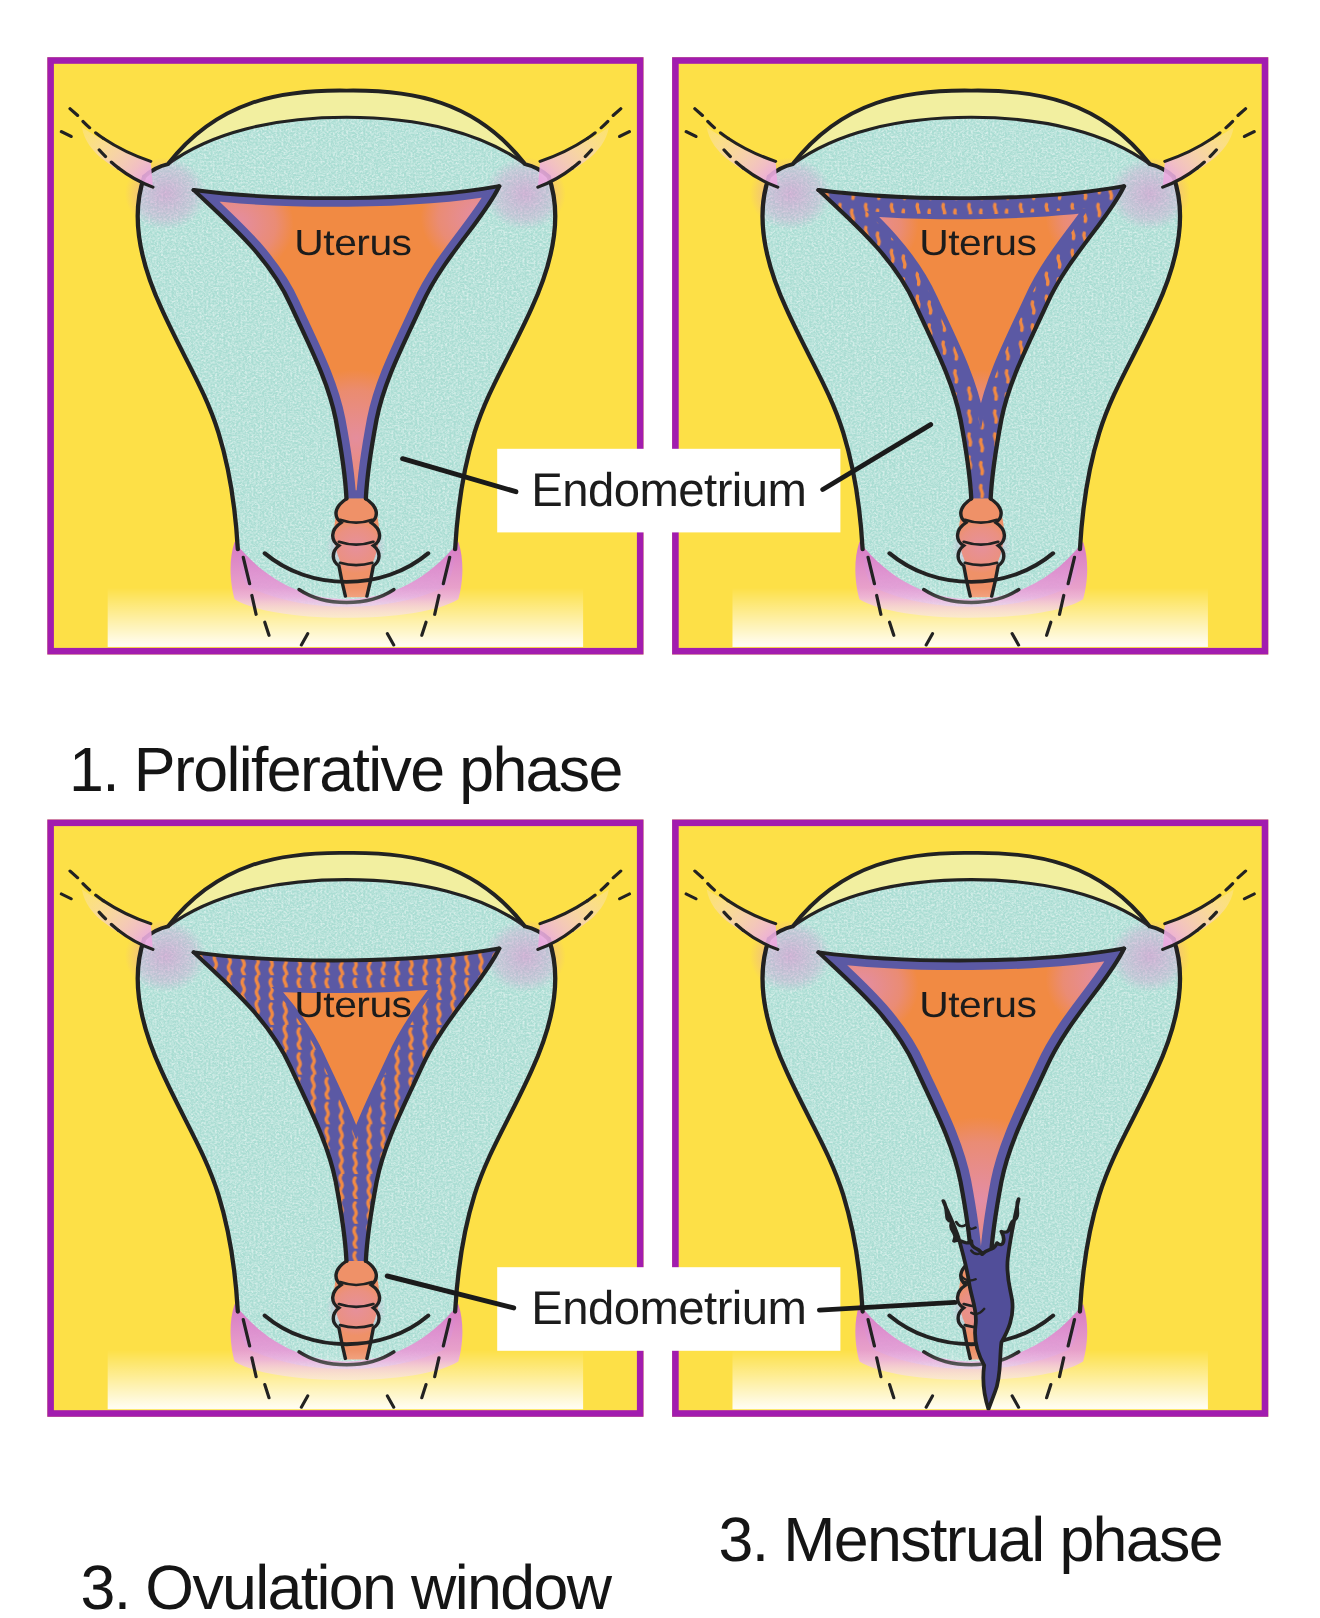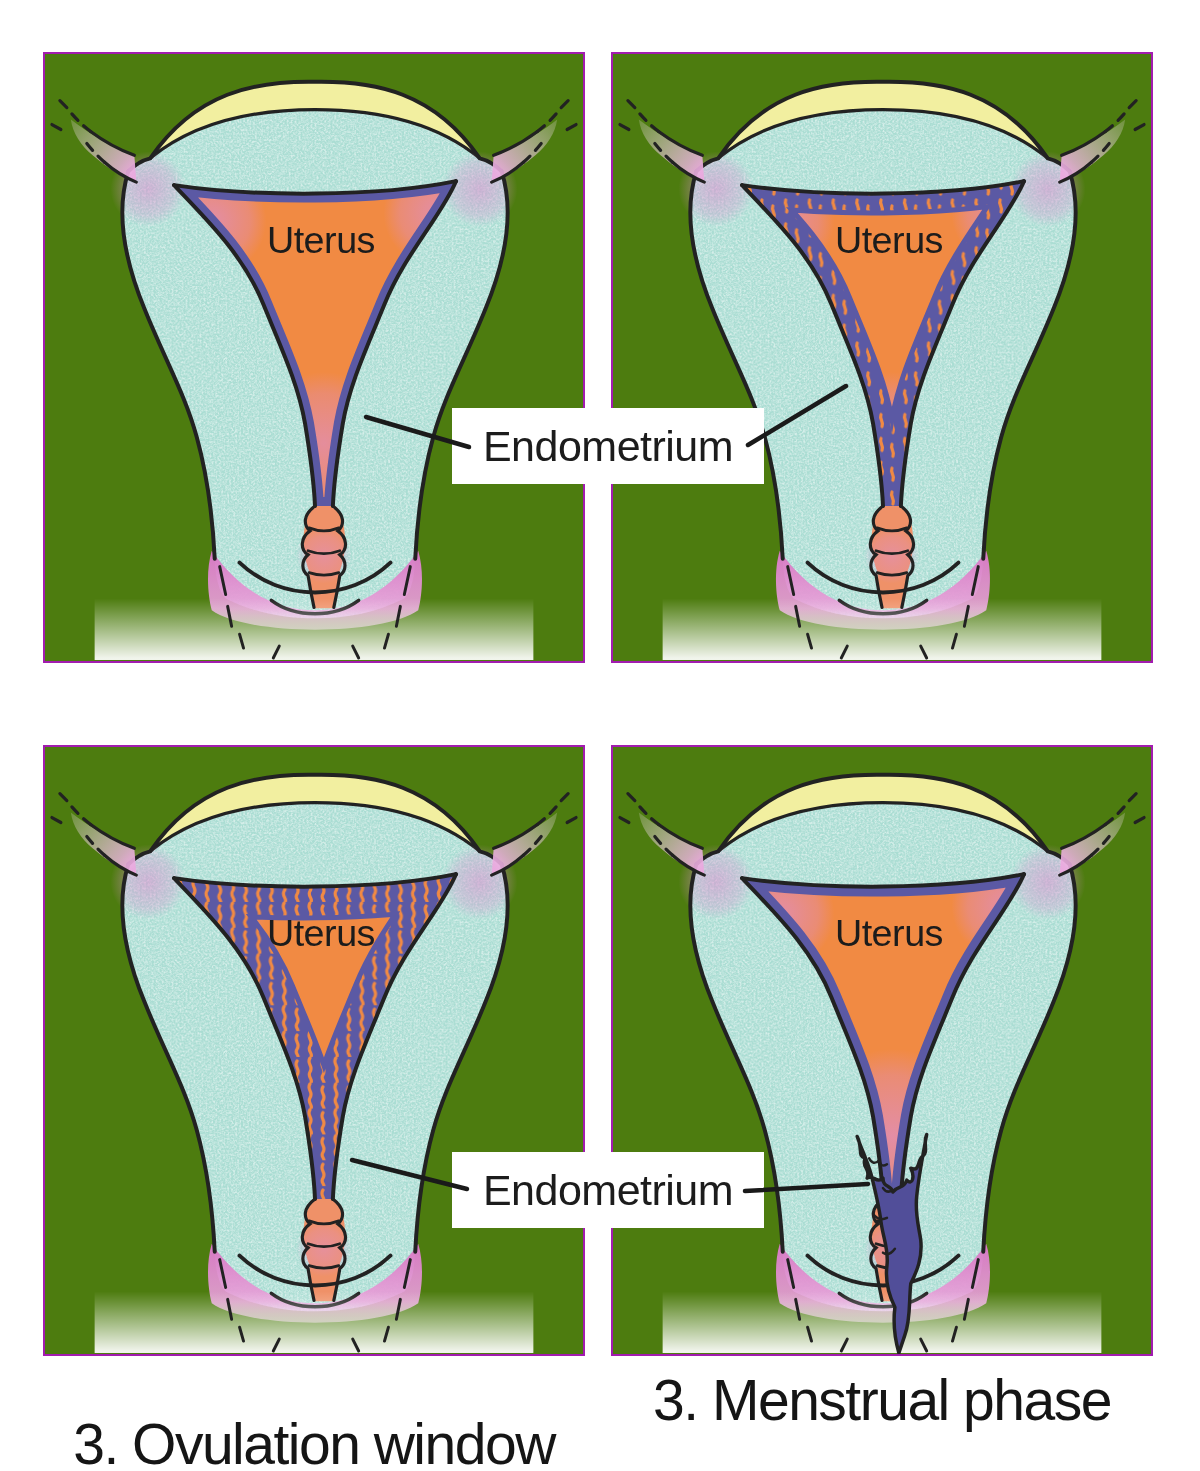--- a/index.html
+++ b/index.html
@@ -1,19 +1,19 @@
 <!DOCTYPE html>
 <html><head>
 <meta charset="utf-8">
 <style>
   html,body{margin:0;padding:0;background:#ffffff;}
   .page{position:relative;width:1200px;height:1471px;background:#ffffff;overflow:hidden;
         font-family:"Liberation Sans","DejaVu Sans",sans-serif;}
-  .panel{position:absolute;width:542px;height:611px;border:2px solid #a21caf;
-         box-sizing:border-box;background:#4d7c0f;z-index:1;}
+  .panel{position:absolute;width:542px;height:543px;border:6px solid #a21caf;
+         box-sizing:border-box;background:#fde047;z-index:1;}
   .panel svg{display:block;width:100%;height:100%;}
   #panel-0{left:43px;top:52px;}
   #panel-1{left:611px;top:52px;}
   #panel-2{left:43px;top:745px;}
   #panel-3{left:611px;top:745px;}
   .caption{position:absolute;width:542px;height:68px;display:flex;align-items:center;
            justify-content:center;font-size:57px;letter-spacing:-1.5px;color:#151515;
            white-space:nowrap;z-index:1;}
   #caption-0{left:43px;top:666px;}
   #caption-1{left:611px;top:666px;}
@@ -395,20 +395,21 @@
               <path d="M482,109 C490,102 497,94 503,86" stroke-dasharray="9 8"></path>
               <line x1="520" y1="54" x2="527" y2="47"></line>
               <line x1="526" y1="76" x2="535" y2="71"></line>
             </g>
           </g>
           <text x="278" y="200" text-anchor="middle" font-size="38" letter-spacing="-0.5" fill="#1c1c1c" font-family="Liberation Sans, DejaVu Sans, sans-serif">Uterus</text>
         </g>
       </svg>
     </div>
 
+  <div class="caption" id="caption-0">1. Proliferative phase</div>
   <div class="caption" id="caption-2">3. Ovulation window</div>
   <div class="caption" id="caption-3">3. Menstrual phase</div>
 
   <div class="endo-box" id="endo-box-0"></div>
   <div class="endo-box" id="endo-box-1"></div>
 
   <svg id="pointer-overlay" viewBox="0 0 1200 1471">
     <line x1="469" y1="447" x2="366" y2="417" stroke="#1a1a1a" stroke-width="4.5" stroke-linecap="round"></line>
     <line x1="748" y1="445" x2="846" y2="386" stroke="#1a1a1a" stroke-width="4.5" stroke-linecap="round"></line>
     <line x1="467" y1="1189" x2="352" y2="1160" stroke="#1a1a1a" stroke-width="4.5" stroke-linecap="round"></line>

